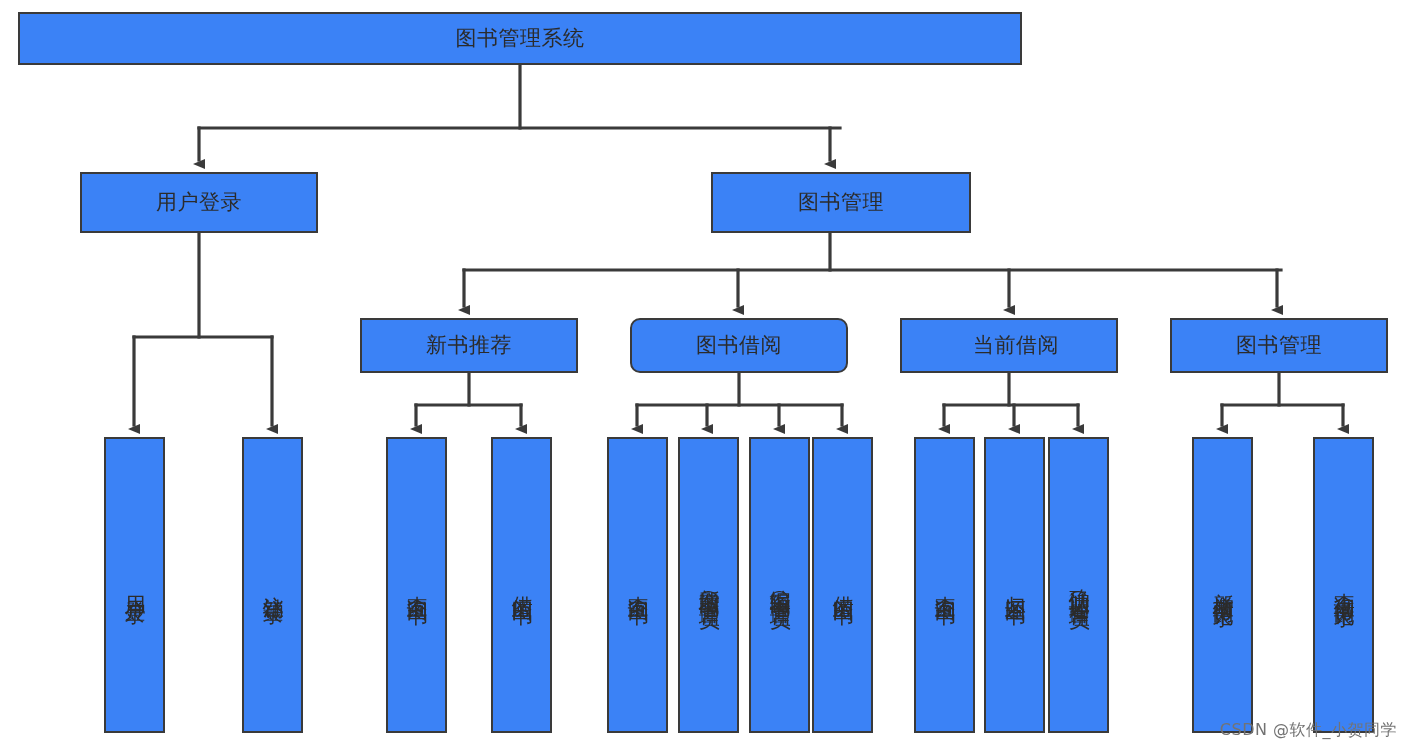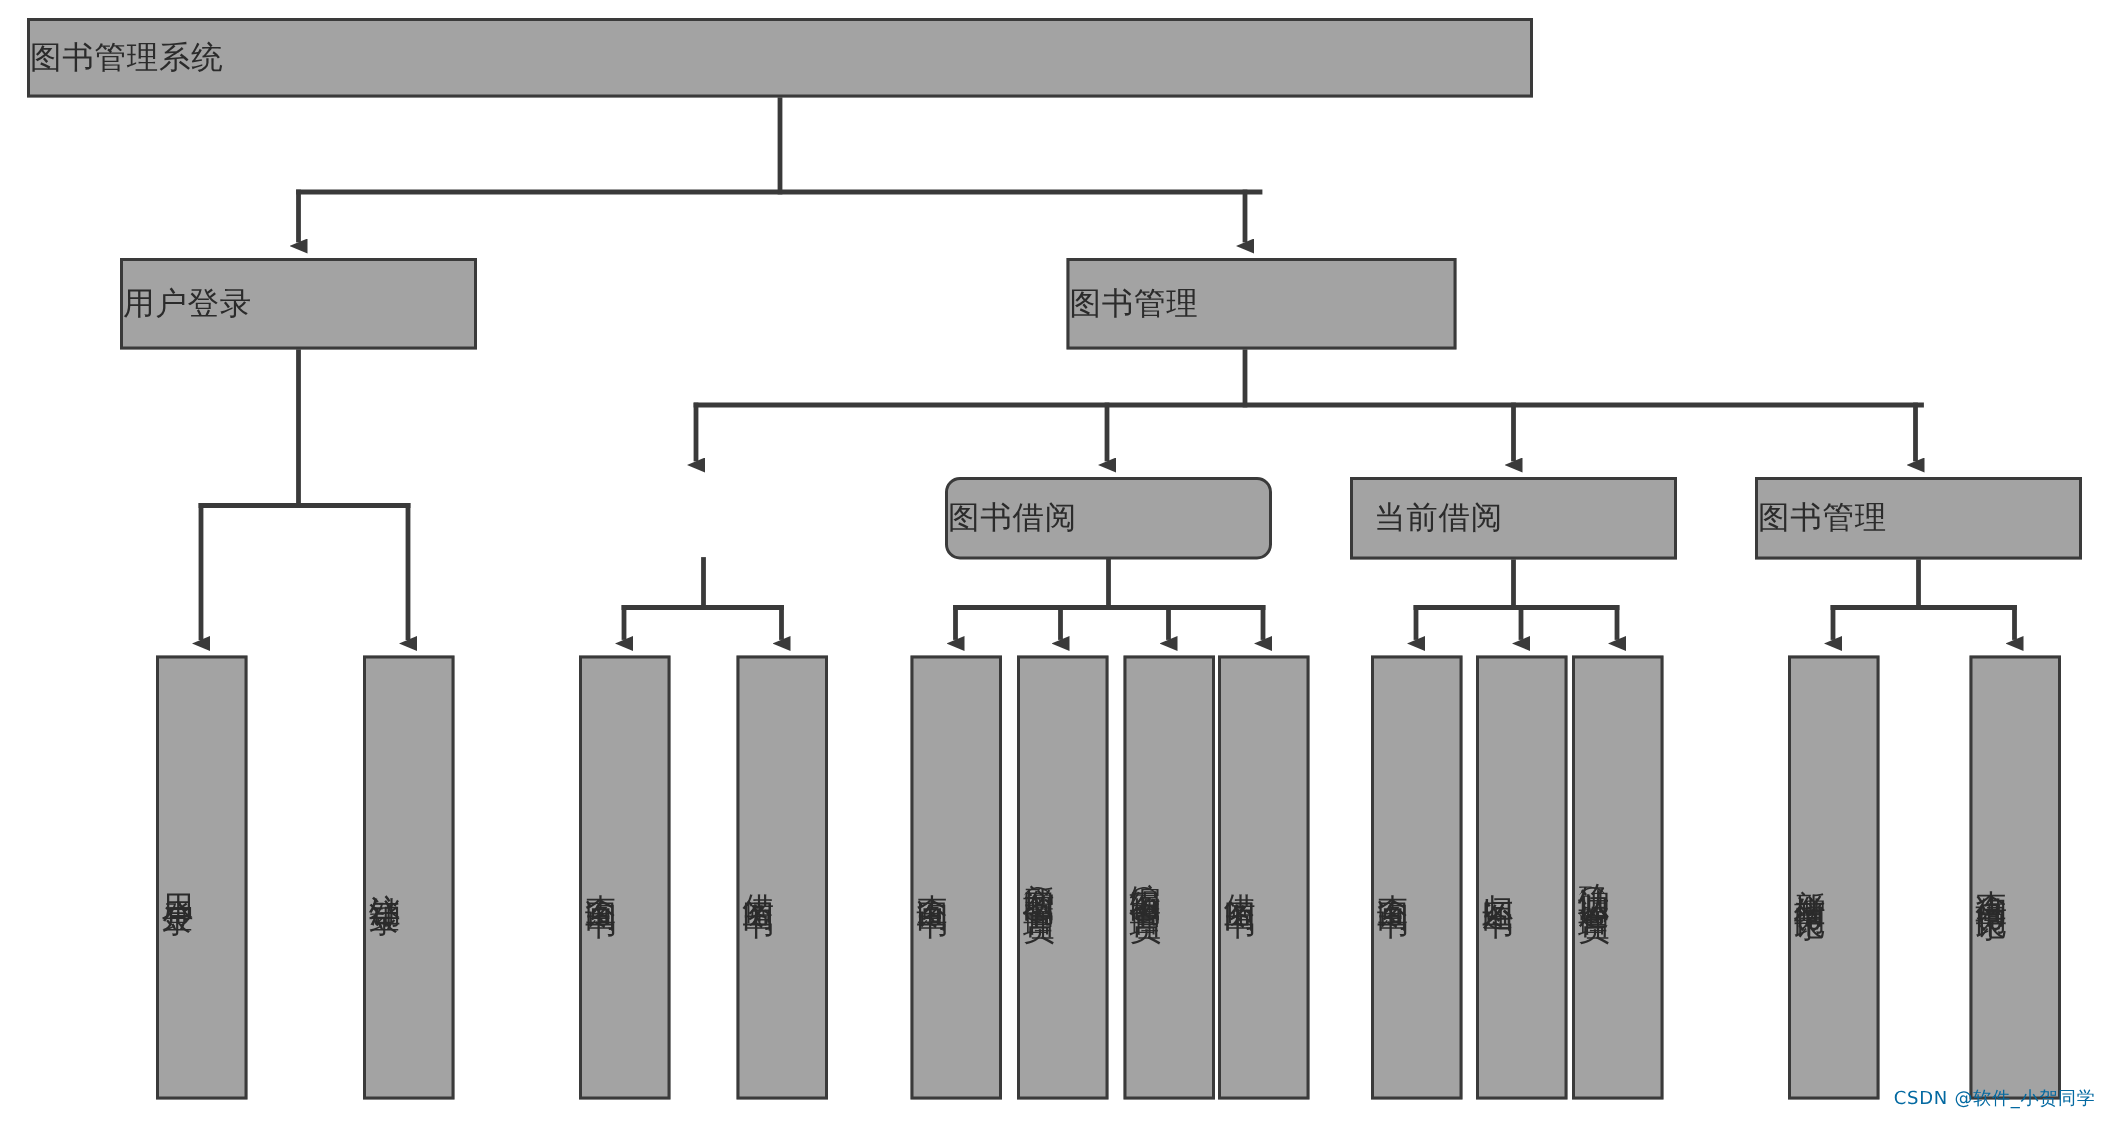--- a/index.html
+++ b/index.html
@@ -22,25 +22,25 @@
   svg.diagram-canvas {
     position: absolute;
     left: 0;
     top: 0;
     width: 1405px;
     height: 747px;
   }
   .node-box {
     position: absolute;
     box-sizing: border-box;
-    background: #a3a3a3;
+    background: #3b82f6;
     border: 2px solid #3a3a3a;
     display: flex;
     align-items: center;
-    justify-content: flex-start;
+    justify-content: center;
     overflow: hidden;
   }
   .node-label-h {
     font-size: 21px;
     color: #2b2b2b;
     line-height: 1.1;
     letter-spacing: 0.5px;
     white-space: nowrap;
   }
   .node-label-v {
@@ -49,22 +49,22 @@
     writing-mode: vertical-rl;
     text-orientation: upright;
     letter-spacing: 3px;
     line-height: 1.12;
     white-space: nowrap;
   }
   .watermark {
     position: absolute;
     right: 8px;
     bottom: 6px;
-    font-size: 12px;
-    color: #0369a1;
+    font-size: 16px;
+    color: #737373;
     letter-spacing: 0.5px;
     white-space: nowrap;
     pointer-events: none;
   }
 </style>
 </head>
 <body>
 
 <div id="diagram-root">
 
@@ -135,20 +135,23 @@
   </div>
 
   <div class="node-box" style="left:80px; top:172px; width:238px; height:61px;">
     <span class="node-label-h">用户登录</span>
   </div>
 
   <div class="node-box" style="left:711px; top:172px; width:260px; height:61px;">
     <span class="node-label-h">图书管理</span>
   </div>
 
+  <div class="node-box" style="left:360px; top:318px; width:218px; height:55px;">
+    <span class="node-label-h">新书推荐</span>
+  </div>
 
   <div class="node-box" style="left:630px; top:318px; width:218px; height:55px;border-radius:10px;">
     <span class="node-label-h">图书借阅</span>
   </div>
 
   <div class="node-box" style="left:900px; top:318px; width:218px; height:55px;padding-left:14px;">
     <span class="node-label-h">当前借阅</span>
   </div>
 
   <div class="node-box" style="left:1170px; top:318px; width:218px; height:55px;">

